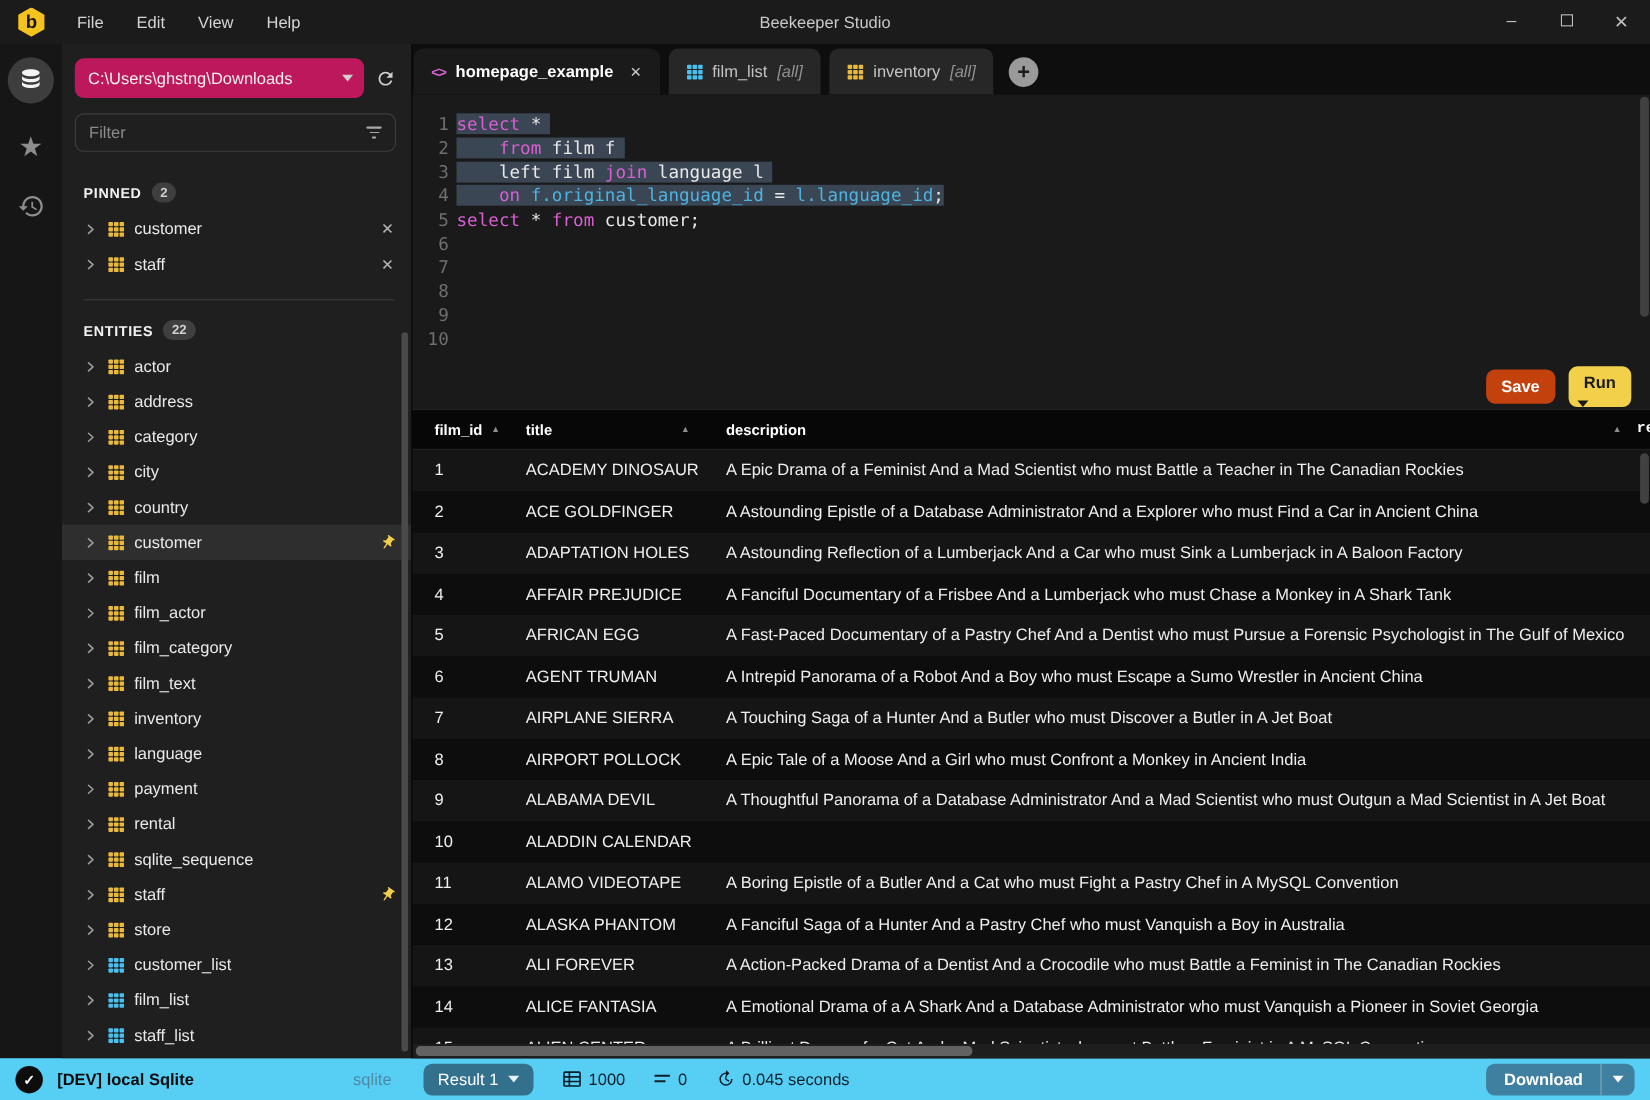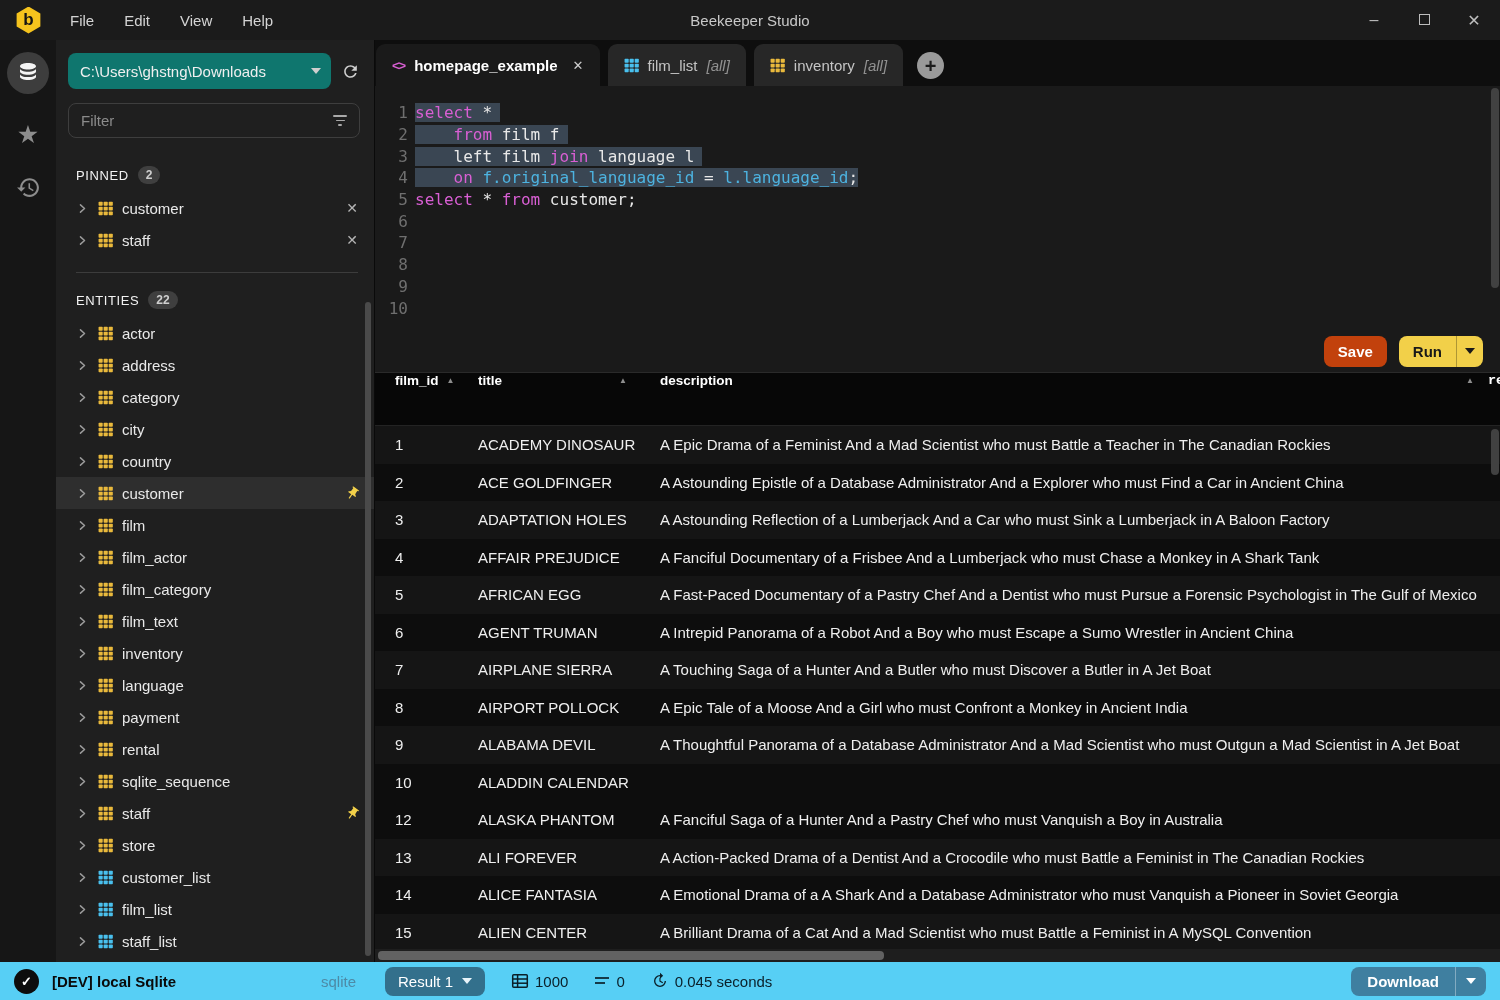--- a/index.html
+++ b/index.html
@@ -24,35 +24,35 @@
 
   
   .rail { width:56px; background:#161616; display:flex; flex-direction:column; align-items:center; padding-top:12px; gap:28px; flex:0 0 auto; }
   .rail-db { width:42px; height:42px; border-radius:50%; background:#3d3d3d; display:flex; align-items:center; justify-content:center; color:#f4f4f4; }
   .rail-ic { color:#8d8d8d; }
   .rail-star { font-size:25px; line-height:1; }
 
   
   .sidebar { width:318px; background:#1f1f1f; position:relative; display:flex; flex-direction:column; overflow:hidden; flex:0 0 auto; }
   .conn-row { display:flex; align-items:center; gap:10px; padding:13px 14px 6px 12px; }
-  .conn-select { flex:1; height:36px; background:#0f766e; border-radius:8px; display:flex; align-items:center;
+  .conn-select { flex:1; height:36px; background:#be185d; border-radius:8px; display:flex; align-items:center;
                  padding:0 10px 0 12px; color:#efefef; font-size:15px; overflow:hidden; white-space:nowrap; }
   .conn-text { overflow:hidden; white-space:nowrap; flex:1; }
   .caret { width:0; height:0; border-left:5px solid transparent; border-right:5px solid transparent; border-top:6px solid #cfcfcf; flex:0 0 auto; margin-left:6px; }
   .refresh { color:#cfcfcf; flex:0 0 auto; display:flex; }
   .filter-row { padding:8px 14px 10px 12px; }
   .filter-box { height:35px; border:1px solid #3e3e3e; border-radius:8px; display:flex; align-items:center; padding:0 12px; }
   .filter-input { background:transparent; border:none; outline:none; color:#e6e6e6; font-size:15px; flex:1; font-family:"Liberation Sans",sans-serif; }
   .filter-input::placeholder { color:#8b8b8b; }
   .funnel { display:flex; flex-direction:column; align-items:center; gap:3px; }
   .funnel i { display:block; height:1.6px; background:#a9a9a9; border-radius:1px; }
   .funnel i:nth-child(1){ width:14px; } .funnel i:nth-child(2){ width:9px; } .funnel i:nth-child(3){ width:4px; }
 
   .sec-head { display:flex; align-items:center; gap:9px; padding:18px 14px 8px 20px; }
-  .sec-title { color:#f2f2f2; font-size:13px; font-weight:normal; letter-spacing:.6px; }
+  .sec-title { color:#f2f2f2; font-size:13px; font-weight:bold; letter-spacing:.6px; }
   .badge { background:#3f3f3f; color:#cfcfcf; font-size:12px; font-weight:bold; border-radius:9px; padding:2px 8px; }
   .side-row { height:32px; display:flex; align-items:center; padding:0 14px 0 20px; gap:9px; color:#e9e9e9; font-size:15px; cursor:default; }
   .side-row.sel { background:#2e2e2e; }
   .chev { color:#9b9b9b; display:flex; flex:0 0 auto; }
   .tbl-ic { display:flex; flex:0 0 auto; }
   .tbl-ic.yellow { color:#e9b93c; }
   .tbl-ic.cyan { color:#49c0ee; }
   .ent-name { flex:1; overflow:hidden; white-space:nowrap; }
   .row-x { color:#b5b5b5; font-size:14px; padding:0 2px; }
   .pin-ic { color:#f2d049; display:flex; }
@@ -79,28 +79,28 @@
   .code { margin-left:7px; font-family:"DejaVu Sans Mono",monospace; font-size:16px; white-space:pre; color:#e8e8e8; }
   .code.sel { background:#3a4653; }
   .code.selpad { padding-right:8px; }
   .tk-kw { color:#d95fd4; }
   .tk-id { color:#4db3e0; }
   .tk-pl { color:#e8e8e8; }
   .ed-scroll { position:absolute; top:2px; right:1px; width:8px; height:200px; background:#414141; border-radius:4px; }
 
   .actions { background:#1a1a1a; height:42px; display:flex; justify-content:flex-end; align-items:center; gap:12px; padding-right:17px; flex:0 0 auto; }
   .btn-save { background:#c2410c; color:#fff; font-weight:bold; font-size:15px; border:none; border-radius:8px; padding:7px 14px; font-family:"Liberation Sans",sans-serif; }
-  .btn-run { display:flex; align-items:stretch; background:#f2d049; border-radius:8px; overflow:hidden; }
+  .btn-run { display:flex; align-items:stretch; background:#f2d049; border-radius:8px; overflow:hidden;flex-direction:column; }
   .btn-run-main { color:#191919; font-weight:bold; font-size:15px; padding:7px 14px; display:flex; align-items:center; }
   .btn-run-sep { width:1px; background:rgba(0,0,0,.28); }
   .btn-run-caret { width:26px; display:flex; align-items:center; justify-content:center; }
   .btn-run-caret .caret { border-top-color:#191919; margin:0; }
 
   .grid { flex:1; display:flex; flex-direction:column; min-height:0; position:relative; border-top:1px solid #2a2a2a; }
-  .ghead { height:53px; background:#070707; display:flex; align-items:flex-start; color:#fff; font-size:13.5px; font-weight:bold; border-bottom:1px solid #232323; flex:0 0 auto; }
+  .ghead { height:36px; background:#070707; display:flex; align-items:center; color:#fff; font-size:13.5px; font-weight:bold; border-bottom:1px solid #232323; flex:0 0 auto; }
   .hc { display:flex; align-items:center; }
   .hc-id { width:84px; padding-left:20px; }
   .hc-title { width:182px; padding-left:19px; }
   .hc-desc { flex:1; padding-left:19px; }
   .sort { color:#8e8e8e; font-size:8px; margin-left:10px; }
   .hc-id .sort { margin-left:8px; }
   .hc-title .sort, .hc-desc .sort { margin-left:auto; margin-right:14px; }
   .clip-col { width:12px; overflow:hidden; white-space:nowrap; flex:0 0 auto;font-family:Liberation Mono, monospace; }
   .rows-wrap { flex:1; overflow:hidden; position:relative; }
   .trow { height:37.5px; display:flex; align-items:center; color:#efefef; font-size:15px; }
@@ -852,20 +852,25 @@
               </div>
               <div class="trow odd">
                 <div class="c-id">9</div>
                 <div class="c-title">ALABAMA DEVIL</div>
                 <div class="c-desc">A Thoughtful Panorama of a Database Administrator And a Mad Scientist who must Outgun a Mad Scientist in A Jet Boat</div>
               </div>
               <div class="trow even">
                 <div class="c-id">10</div>
                 <div class="c-title">ALADDIN CALENDAR</div>
               </div>
+              <div class="trow odd">
+                <div class="c-id">11</div>
+                <div class="c-title">ALAMO VIDEOTAPE</div>
+                <div class="c-desc">A Boring Epistle of a Butler And a Cat who must Fight a Pastry Chef in A MySQL Convention</div>
+              </div>
               <div class="trow even">
                 <div class="c-id">12</div>
                 <div class="c-title">ALASKA PHANTOM</div>
                 <div class="c-desc">A Fanciful Saga of a Hunter And a Pastry Chef who must Vanquish a Boy in Australia</div>
               </div>
               <div class="trow odd">
                 <div class="c-id">13</div>
                 <div class="c-title">ALI FOREVER</div>
                 <div class="c-desc">A Action-Packed Drama of a Dentist And a Crocodile who must Battle a Feminist in The Canadian Rockies</div>
               </div>

